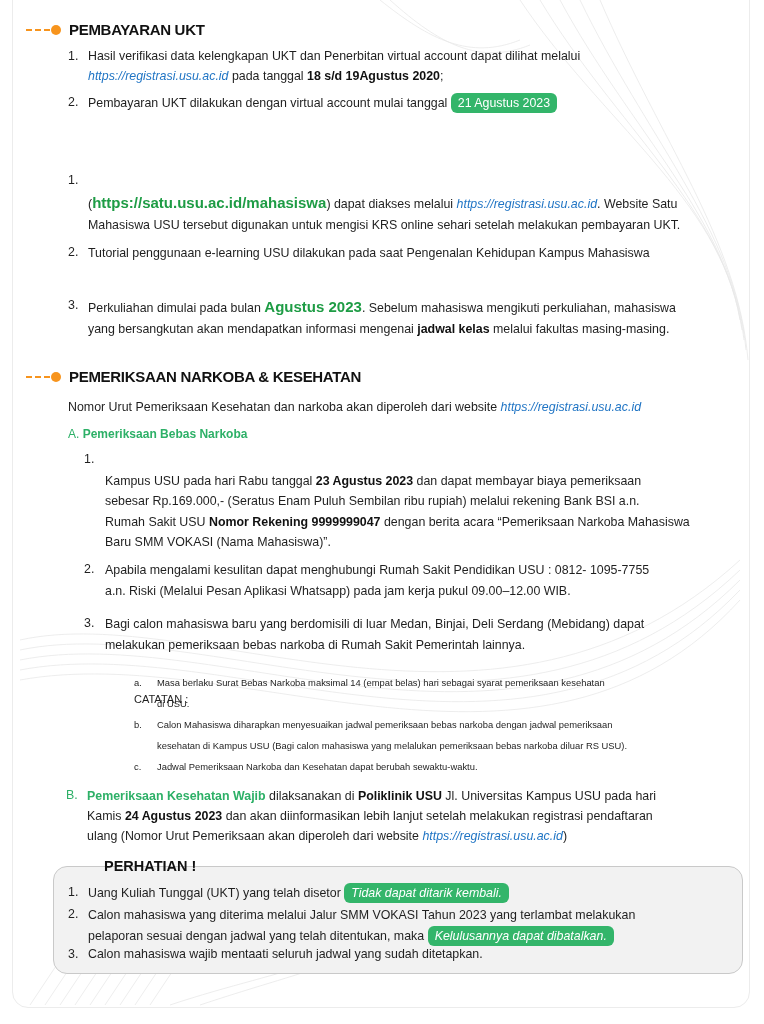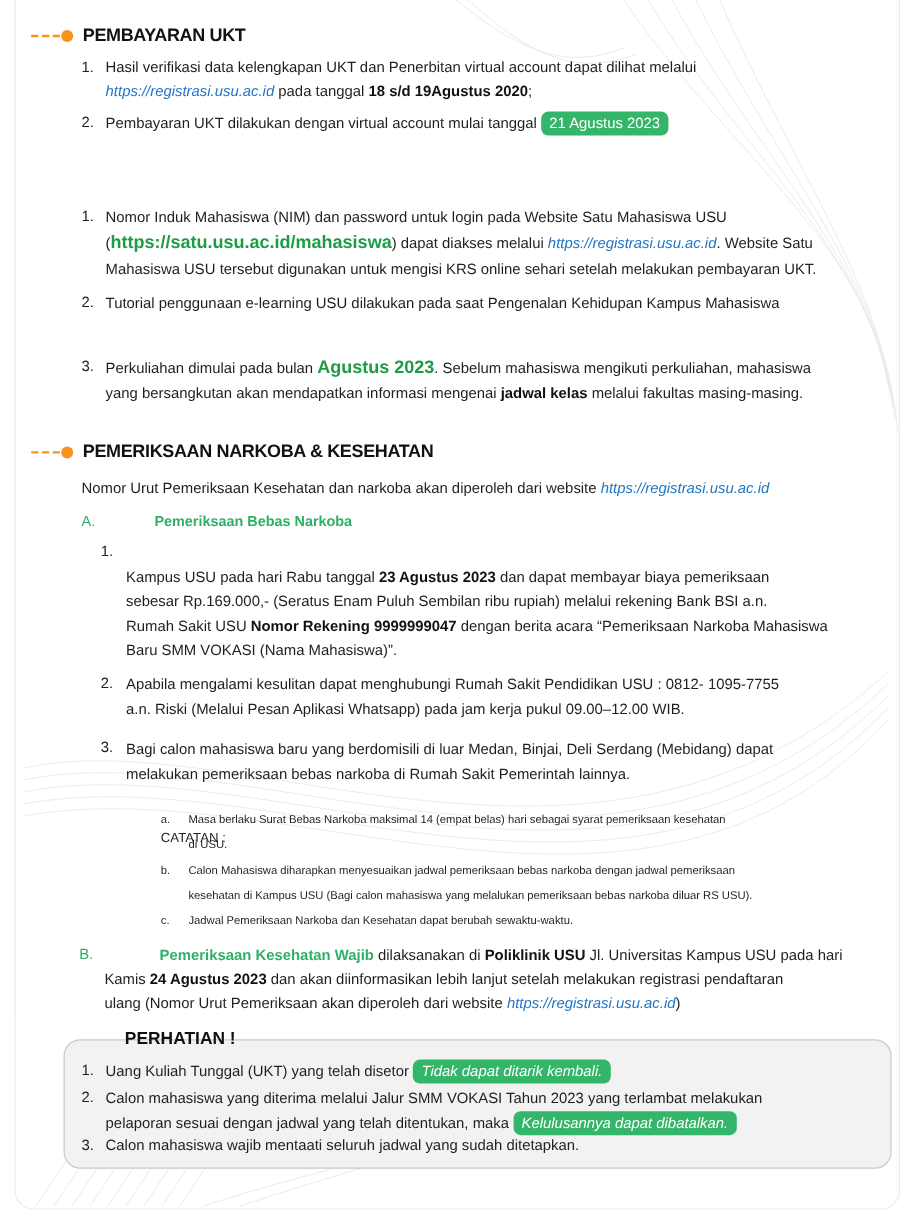--- a/index.html
+++ b/index.html
@@ -14,21 +14,21 @@
   .sec-head { position: absolute; left: 26px; display: flex; align-items: center; }
   .sec-head .marker { display: flex; align-items: center; width: 36px; height: 14px; }
   .sec-head .dashes { width: 24px; border-top: 2px dashed #f7941d; margin-right: 1px; }
   .sec-head .dot { width: 10px; height: 10px; border-radius: 50%; background: #f7941d; }
   .sec-head .title { font-weight: bold; font-size: 15px; letter-spacing: -0.3px; margin-left: 7px; color: #111; }
   .item { position: absolute; font-size: 12.4px; line-height: 19.5px; color: #1f1f1f; }
   .item .num { position: absolute; left: 0; top: 0; }
   .item .txt { position: absolute; left: 20px; top: 0; }
   .link { color: #1f74c4; font-style: italic; }
   b { font-weight: bold; color: #111; }
-  .green { color: #2db067; font-weight: bold; margin-left: 46px; }
+  .green { color: #2db067; font-weight: bold; }
   .green-big { color: #1e9c45; font-weight: bold; font-size: 15px; text-align: right; }
   .pill {
     display: inline-block; background: #33b56a; color: #fff; border-radius: 6px;
     padding: 2px 7px; font-size: 12.4px; line-height: 16px;
   }
   .pill.i { font-style: italic; font-weight: normal; }
   .notes { position: absolute; font-size: 9.4px; line-height: 21px; color: #1f1f1f; }
   .notes .lbl { position: absolute; left: 0; }
   .notes .t { position: absolute; left: 23px; }
   .box {
@@ -93,21 +93,21 @@
     <span class="txt" style="white-space:nowrap;">
       <span>Pembayaran UKT dilakukan dengan virtual account mulai tanggal</span>
       <span class="pill">21 Agustus 2023</span>
     </span>
   </div>
 
 
   <div class="item" style="left:68px; top:171px; width:680px;">
     <span class="num">1.</span>
     <span class="txt" style="white-space:nowrap; line-height:21px;">
-      <span>Nomor Induk Mahasiswa (NIM) dan password untuk login pada Website Satu Mahasiswa USU</span><br>
+      <br>
       <span>(</span><span class="green-big" style="color:#1e9c45;">https://satu.usu.ac.id/mahasiswa</span><span>) dapat diakses melalui </span><span class="link">https://registrasi.usu.ac.id</span><span>. Website Satu</span><br>
       <span>Mahasiswa USU tersebut digunakan untuk mengisi KRS online sehari setelah melakukan pembayaran UKT.</span>
     </span>
   </div>
 
   <div class="item" style="left:68px; top:243px; width:680px;">
     <span class="num">2.</span>
     <span class="txt" style="white-space:nowrap; line-height:21px;">
       <span>Tutorial penggunaan e-learning USU dilakukan pada saat Pengenalan Kehidupan Kampus Mahasiswa</span><br>
     </span>

